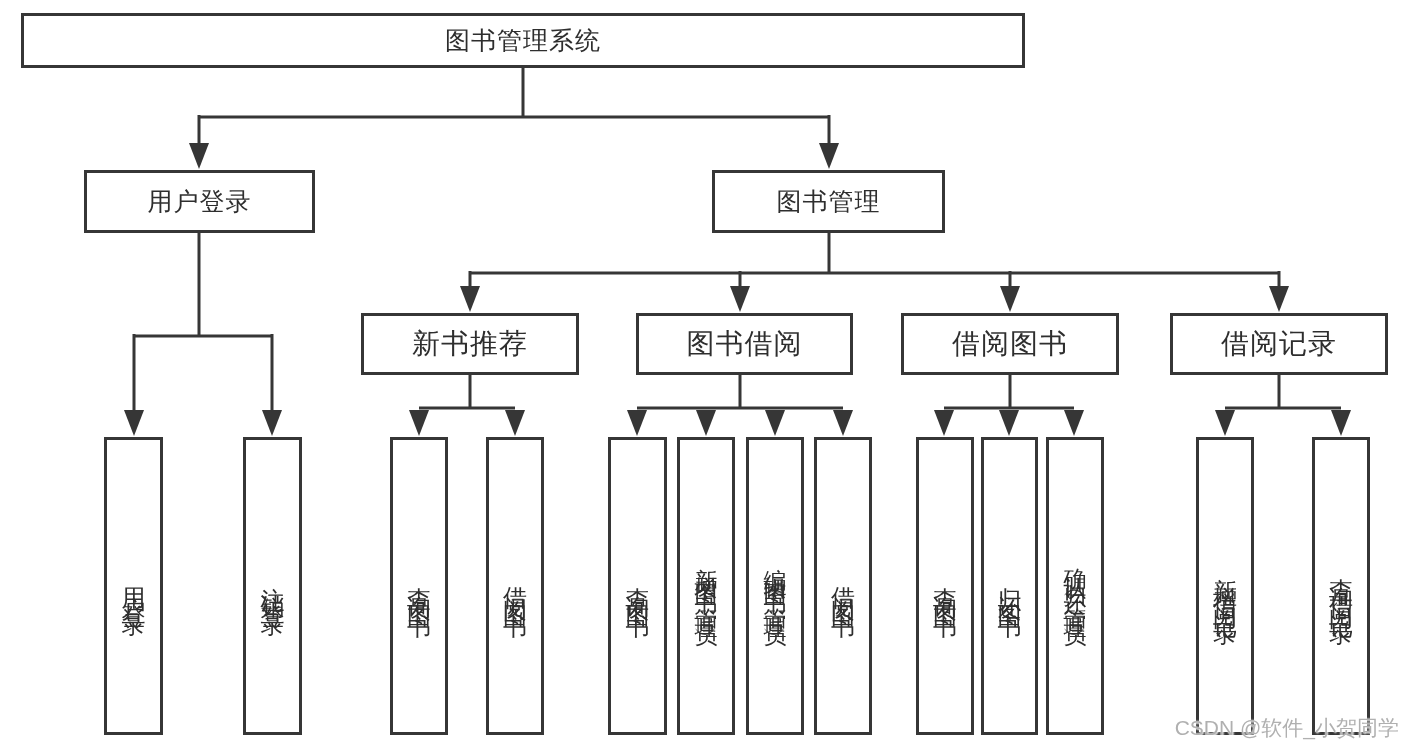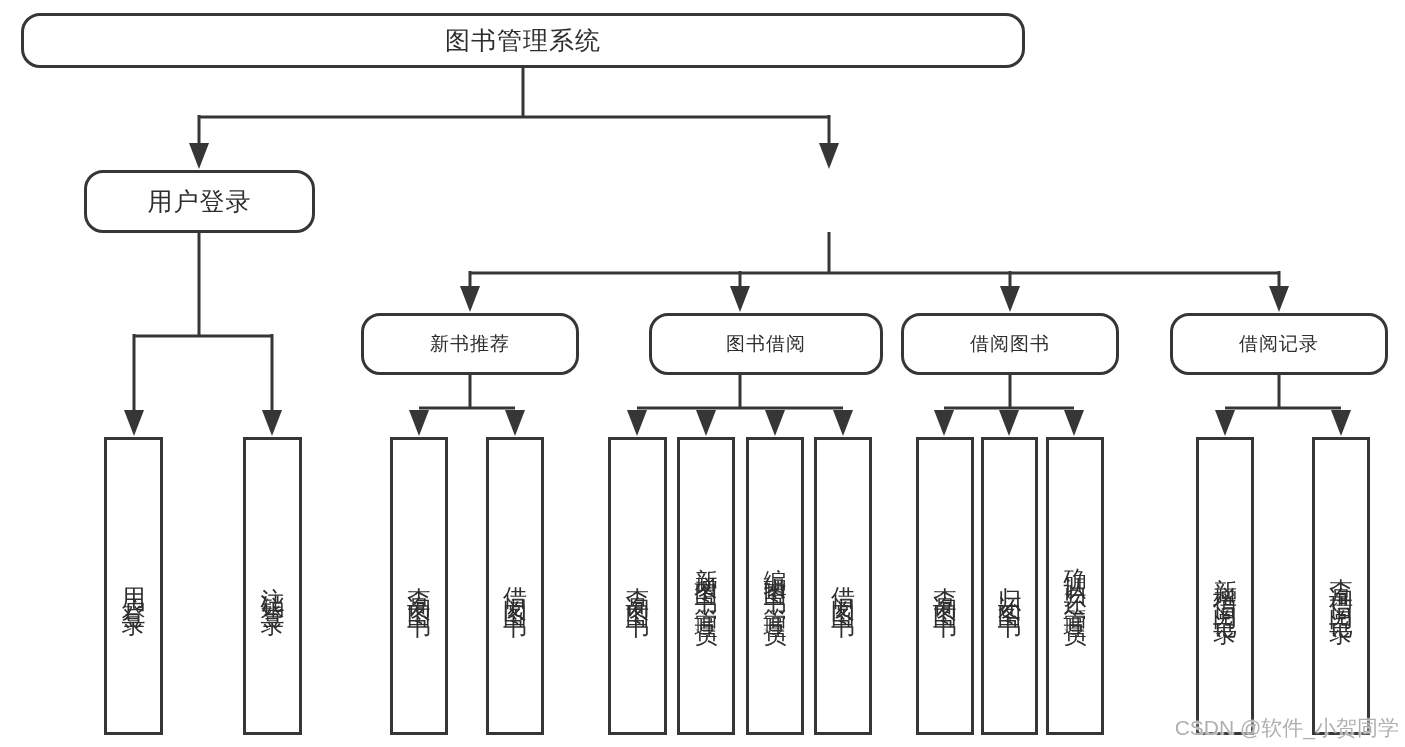--- a/index.html
+++ b/index.html
@@ -29,24 +29,24 @@
   .ahead { fill: var(--line); stroke: none; }
   .box {
     position: absolute;
     background: #fff;
     border: 3px solid var(--line);
     display: flex;
     align-items: center;
     justify-content: center;
     z-index: 2;
   }
-  .hbox { font-size: 25px; letter-spacing: 1px; border-radius: 19px; }
+  .hbox { font-size: 25px; letter-spacing: 1px; }
   .root  { left: 21px;  top: 13px;  width: 1004px; height: 55px; }
   .lvl2  { top: 170px; height: 63px; }
-  .lvl3  { top: 313px; height: 62px; font-size: 19px; }
+  .lvl3  { top: 313px; height: 62px; font-size: 28px; }
   .vbox  { top: 437px; height: 298px; }
   .vtext {
     writing-mode: vertical-rl;
     text-orientation: mixed;
     font-size: 24px;
     letter-spacing: 9px;
     line-height: 1;
     white-space: nowrap;
   }
   .vtext.long { font-size: 23px; letter-spacing: 8px; }
@@ -105,23 +105,24 @@
     <g>
       <path class="cline" d="M1279,374 V408 M1225,408 H1341"></path>
       <polygon class="ahead" points="1225,436 1215,410 1235,410"></polygon>
       <polygon class="ahead" points="1341,436 1331,410 1351,410"></polygon>
     </g>
   </svg>
 
   <div class="box hbox root">图书管理系统</div>
 
   <div class="box hbox lvl2" style="left:84px;width:231px">用户登录</div>
+  <div class="box hbox lvl2" style="left:712px;width:233px">图书管理</div>
 
   <div class="box hbox lvl3" style="left:361px;width:218px">新书推荐</div>
-  <div class="box hbox lvl3" style="left:649px;width:234px">图书借阅</div>
+  <div class="box hbox lvl3" style="left:636px;width:217px">图书借阅</div>
   <div class="box hbox lvl3" style="left:901px;width:218px">借阅图书</div>
   <div class="box hbox lvl3" style="left:1170px;width:218px">借阅记录</div>
 
   <div class="box vbox" style="left:104px;width:59px">
     <span class="vtext">用户登录</span>
   </div>
   <div class="box vbox" style="left:243px;width:59px">
     <span class="vtext">注销登录</span>
   </div>
 

